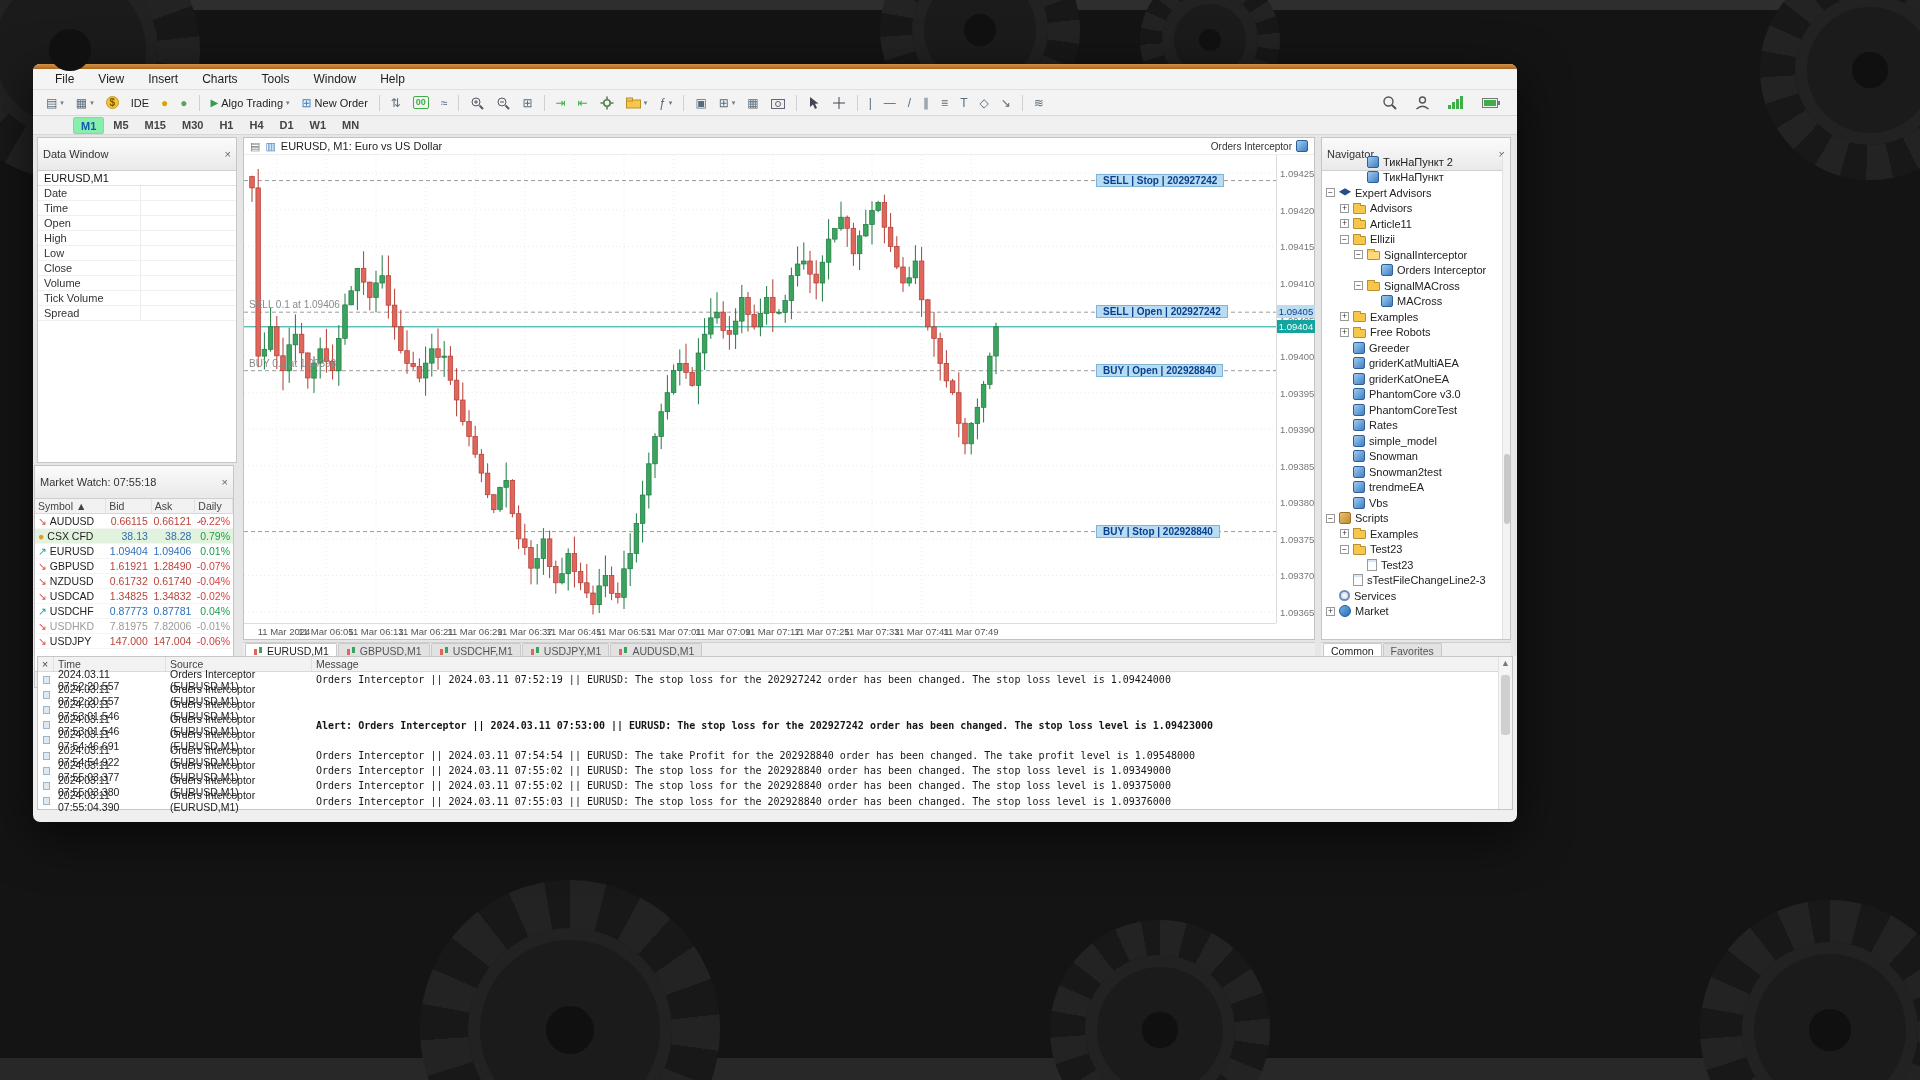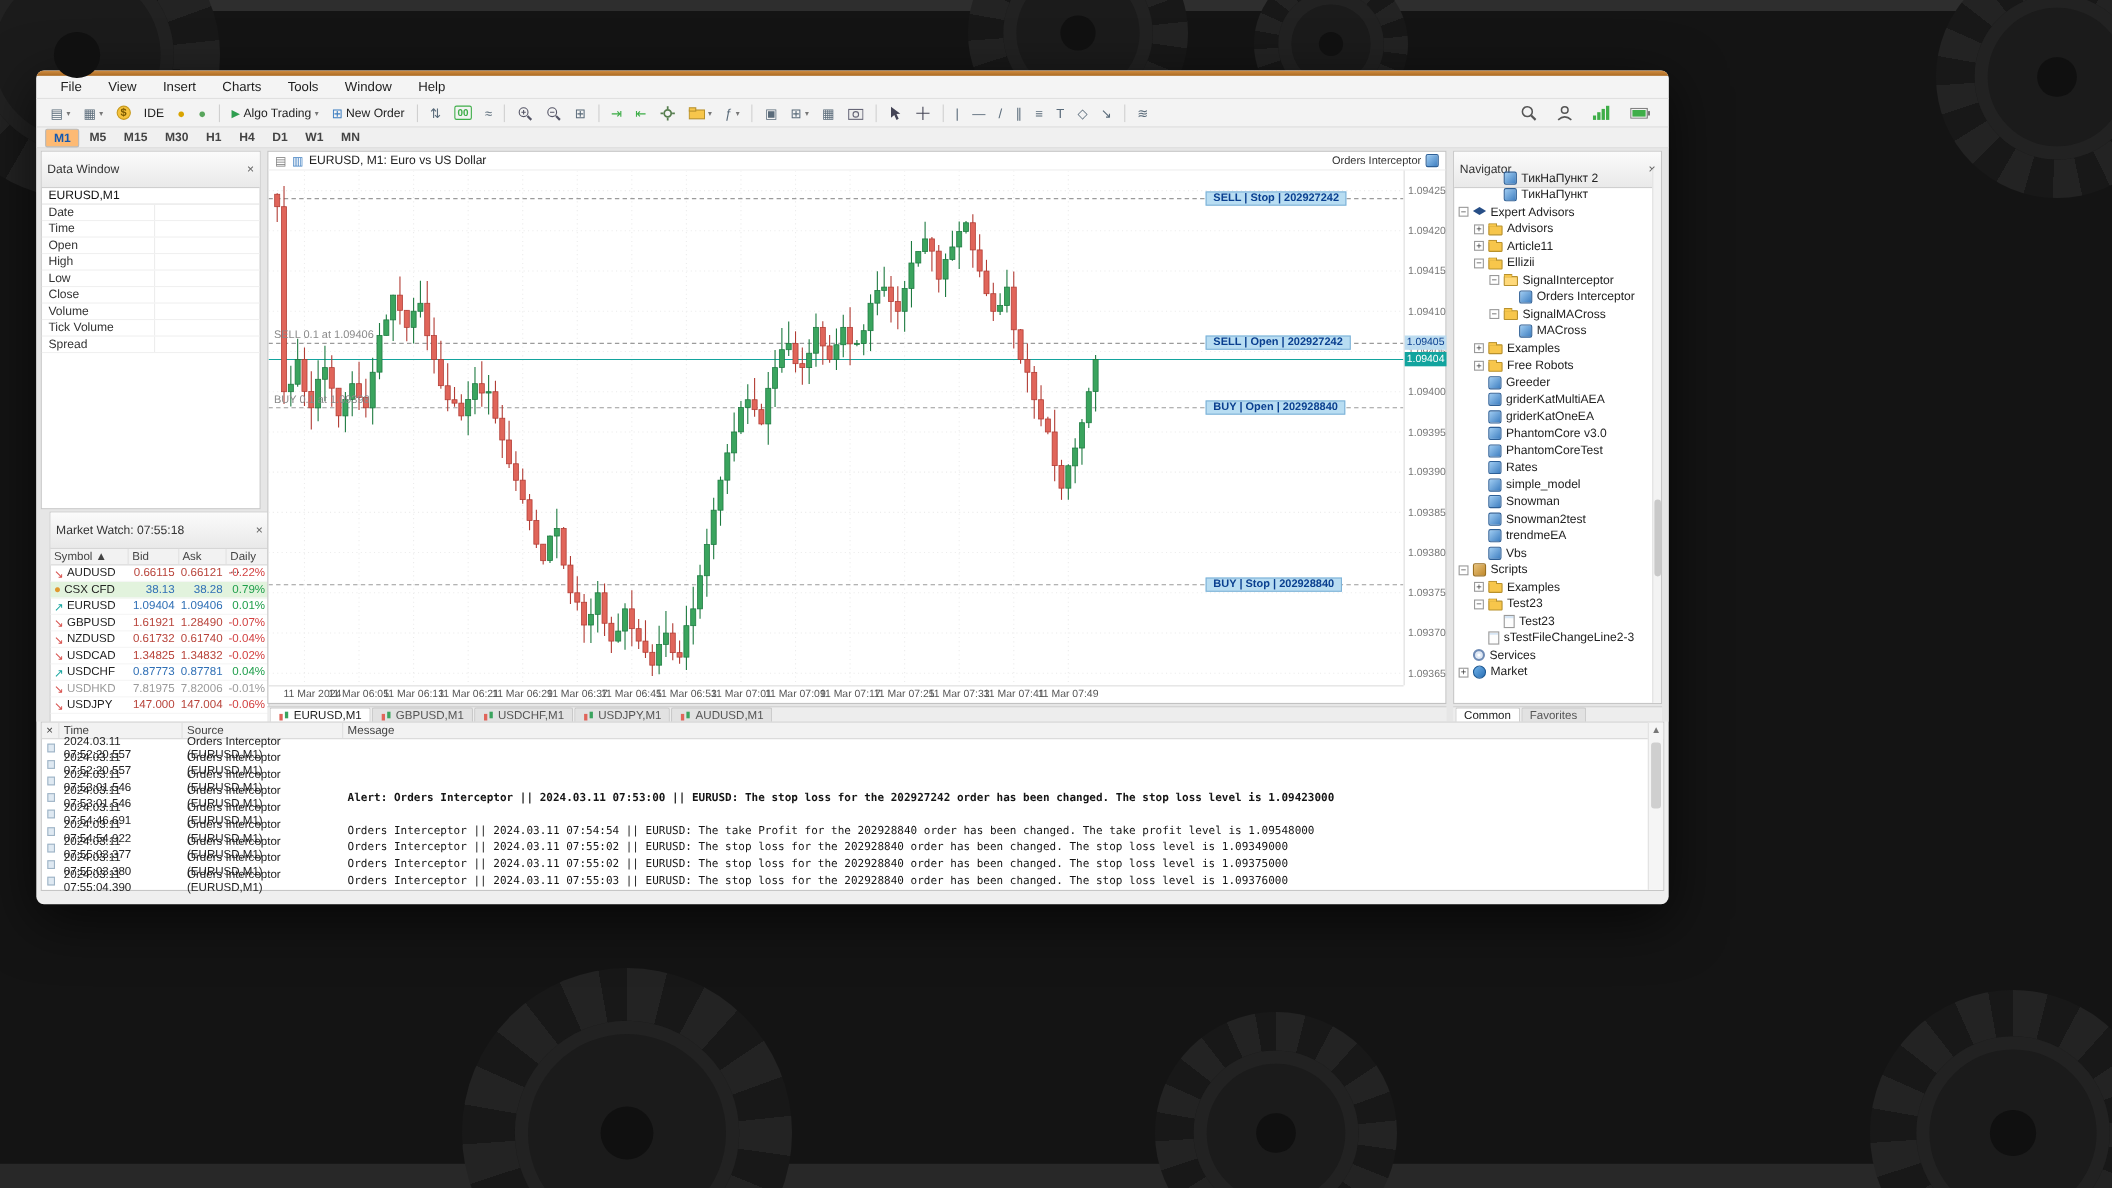--- a/index.html
+++ b/index.html
@@ -36,36 +36,36 @@
   .caret { font-size:7px; color:#777; }
   .coin { display:inline-block; width:13px; height:13px; border-radius:50%; background:#f5cierung; background:#f5c23c;
           border:1px solid #c79a1e; color:#7a5a00; font-weight:bold; font-size:10px; text-align:center; line-height:12px; }
   .play { color:#2e9e4f; font-size:10px; }
   .greenbox { display:inline-block; border:1px solid #3fae49; color:#3fae49; font-size:9px; font-weight:bold;
               padding:0 2px; border-radius:2px; line-height:11px; }
 
   .tfbar { position:absolute; left:0; top:52px; width:100%; height:19px; background:#f0f0f0;
            border-bottom:1px solid #d6d6d6; display:flex; align-items:center; padding-left:8px; gap:2px; }
   .tf { padding:0 7px; height:17px; line-height:17px; font-size:11px; font-weight:bold; color:#444; border-radius:2px; }
-  .tf.active { background:#fdba74; border:1px solid #b9b9b9; color:#1458b0; }
+  .tf.active { background:#86efac; border:1px solid #b9b9b9; color:#1458b0;margin-left:32px; }
 
   .workspace { position:absolute; left:0; top:71px; width:100%; height:521px; background:#e6e6e6; }
   .panel { position:absolute; background:#fff; border:1px solid #c6c6c6; }
   .panel-title { height:16px; background:linear-gradient(#fbfbfb,#e9e9e9); border-bottom:1px solid #cfcfcf;
                  display:flex; align-items:center; padding:16px 5px; font-size:11px; color:#333; }
   .panel-title .x { margin-left:auto; color:#666; font-size:11px; line-height:11px; }
 
   
   .dw { left:4px; top:2px; width:200px; height:326px; }
   .dw-symbol { height:15px; line-height:15px; padding-left:6px; border-bottom:1px solid #e3e3e3; color:#111; }
   .dw-row { height:15px; line-height:15px; display:flex; border-bottom:1px solid #f0f0f0; }
   .dw-row .lab { width:103px; padding-left:6px; border-right:1px solid #ededed; color:#333; }
 
   
-  .mw { left:12px; top:330px; width:200px; height:223px; }
+  .mw { left:1px; top:330px; width:200px; height:223px; }
   .mw-h { height:15px; display:flex; background:#f2f2f2; border-bottom:1px solid #d9d9d9; color:#444; font-size:10.5px; }
   .mw-h span { padding:1px 3px; border-right:1px solid #e2e2e2; }
   .mw-row { height:15px; display:flex; align-items:center; font-size:10.5px; border-bottom:1px solid #f5f5f5; }
   .mw-row .sym { width:72px; display:flex; gap:3px; padding-left:3px; align-items:center; color:#222; }
   .mw-row .num { width:46px; text-align:right; padding-right:4px; }
   .mw-row .d { width:38px; text-align:right; padding-right:3px; }
   .tabsrow { position:absolute; left:0; bottom:0; width:100%; height:16px; background:#ededed;
              border-top:1px solid #cfcfcf; display:flex; align-items:flex-end; padding-left:2px; gap:1px; }
   .bottab { height:15px; line-height:14px; padding:0 7px; font-size:10.5px; color:#555; background:#e2e2e2;
             border:1px solid #c9c9c9; border-bottom:none; border-radius:2px 2px 0 0; }
@@ -1008,20 +1008,21 @@
           <span class="c2">Source</span>
           <span class="c3">Message</span>
         </div>
       <div id="j-rows">
           <div class="j-row ">
      <span class="c0">
               <span class="dot"></span>
             </span>
      <span class="c1">2024.03.11 07:52:20.557</span>
      <span class="c2">Orders Interceptor (EURUSD,M1)</span>
+     <span class="c3">Orders Interceptor || 2024.03.11 07:52:19 || EURUSD: The stop loss for the 202927242 order has been changed. The stop loss level is 1.09424000</span>
           </div>
           <div class="j-row alert">
      <span class="c0">
               <span class="dot"></span>
             </span>
      <span class="c1">2024.03.11 07:52:20.557</span>
      <span class="c2">Orders Interceptor (EURUSD,M1)</span>
           </div>
           <div class="j-row ">
      <span class="c0">

